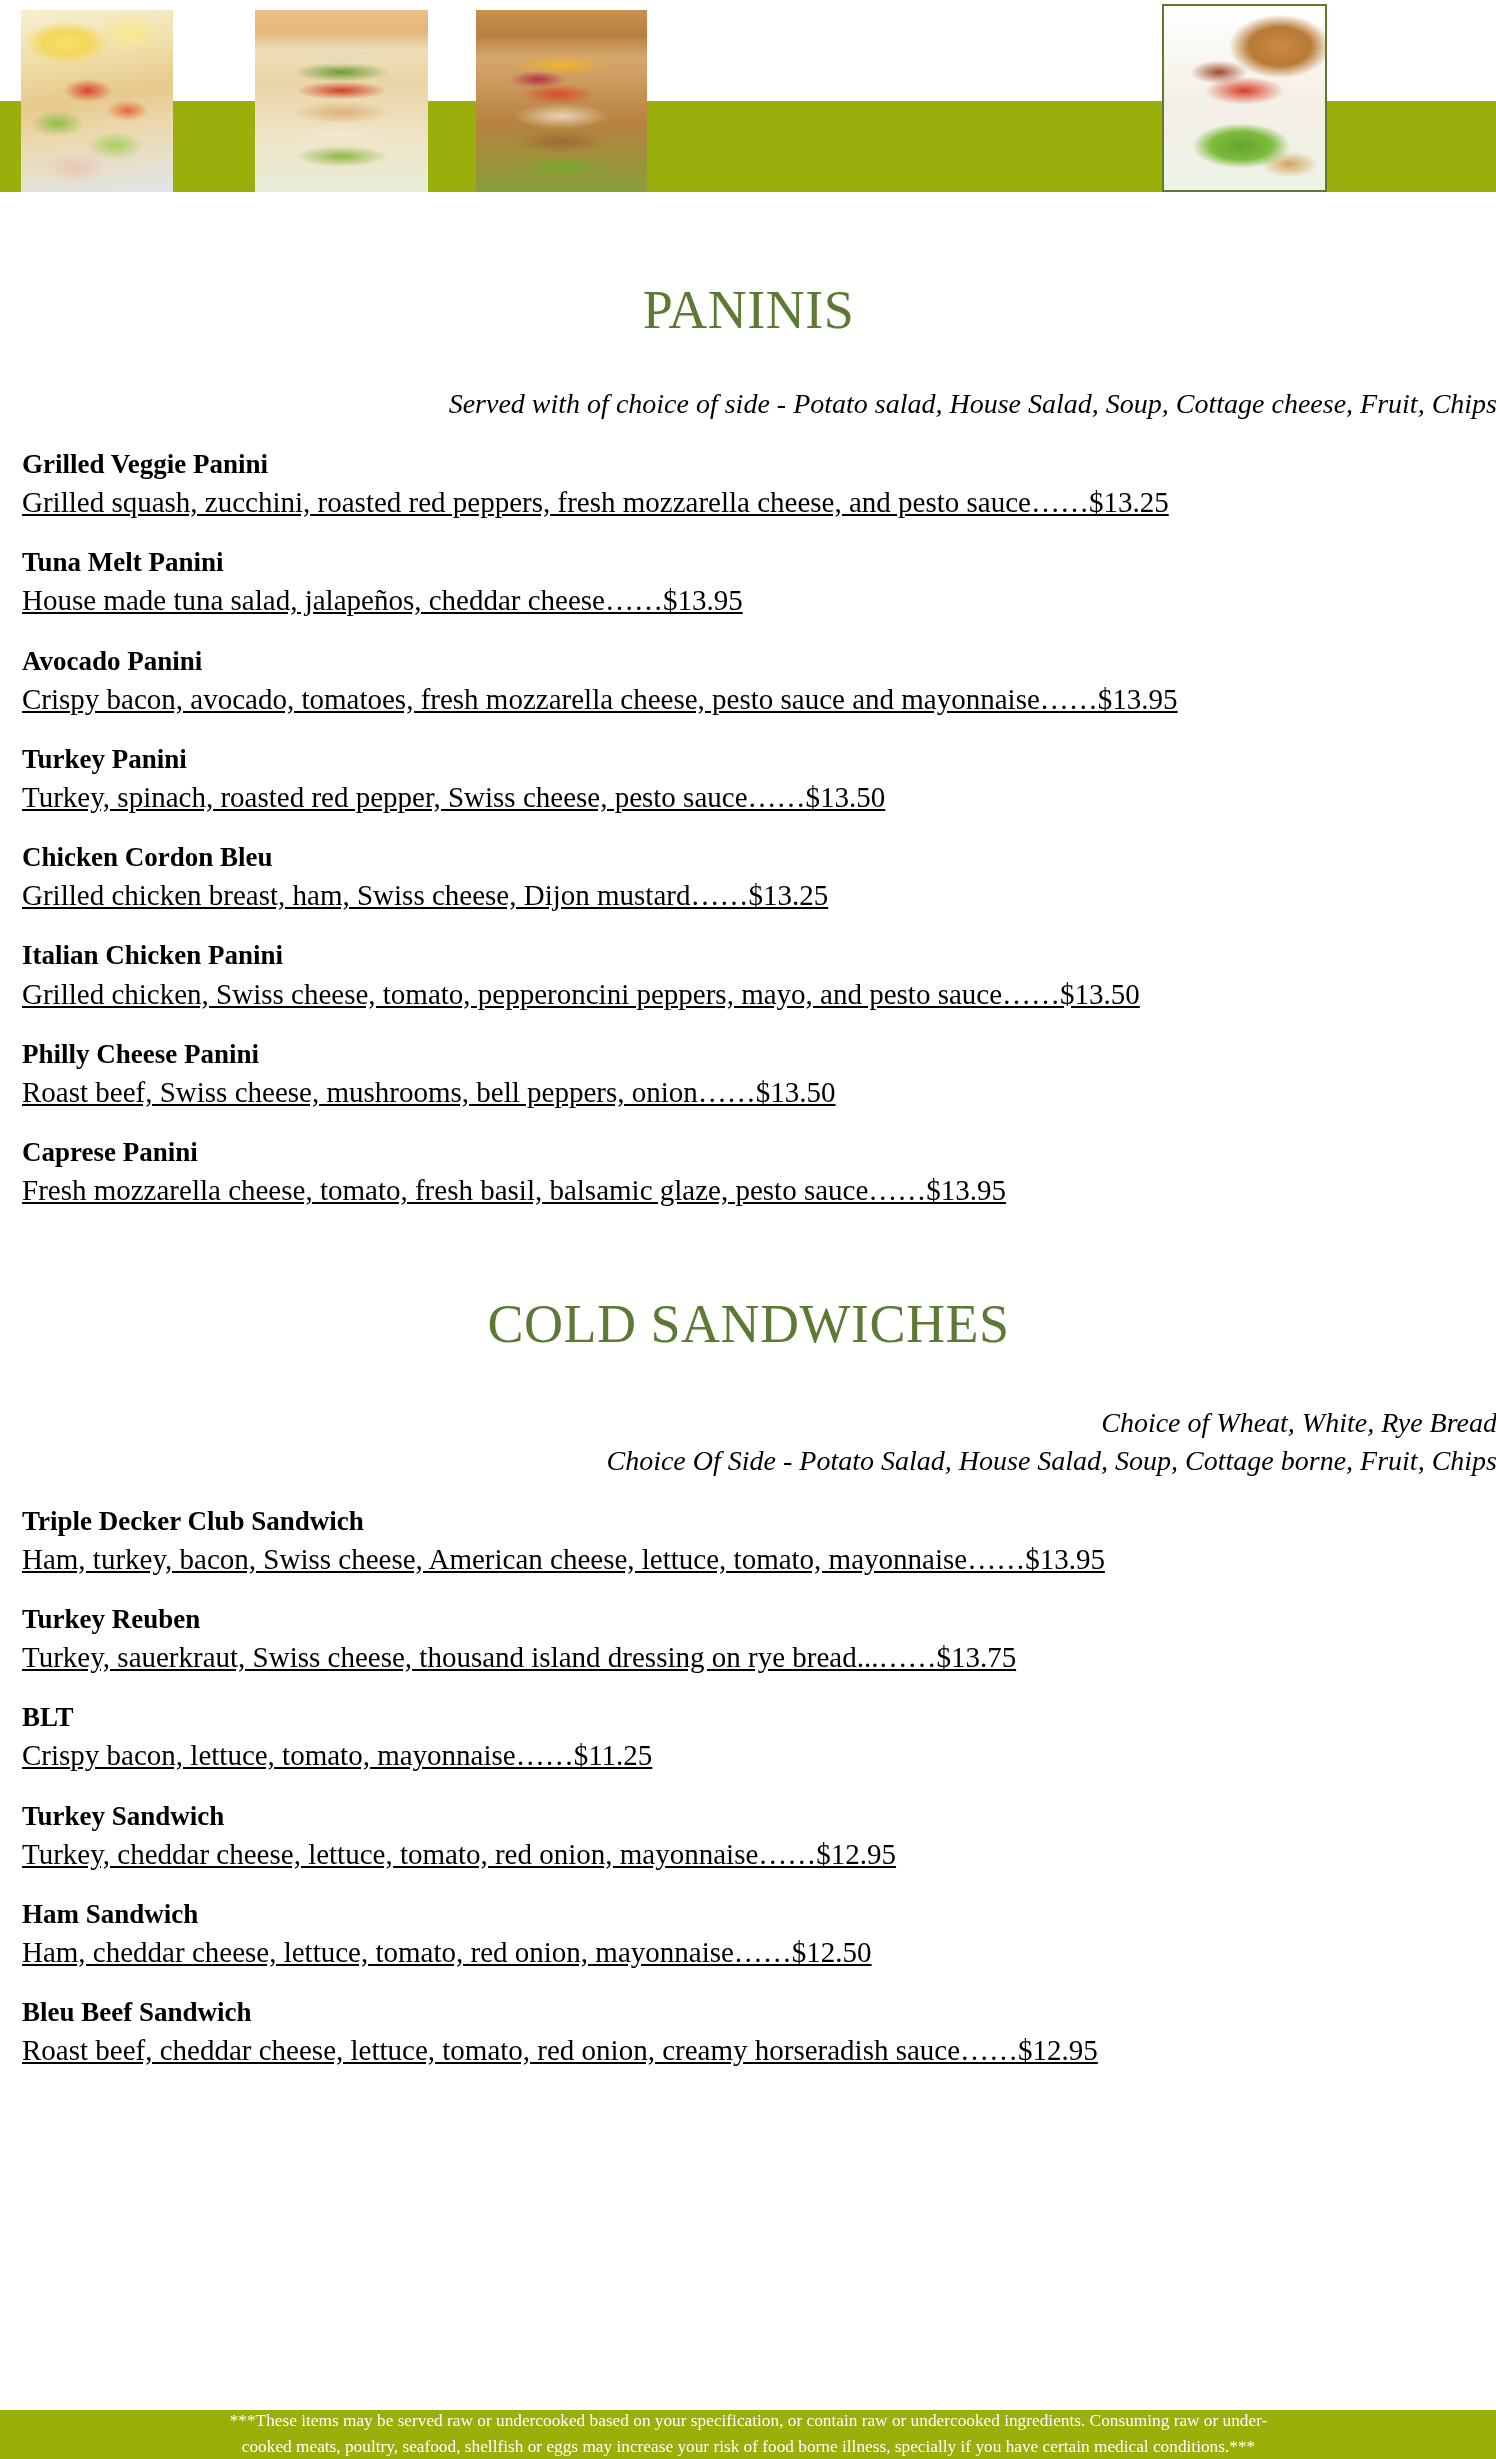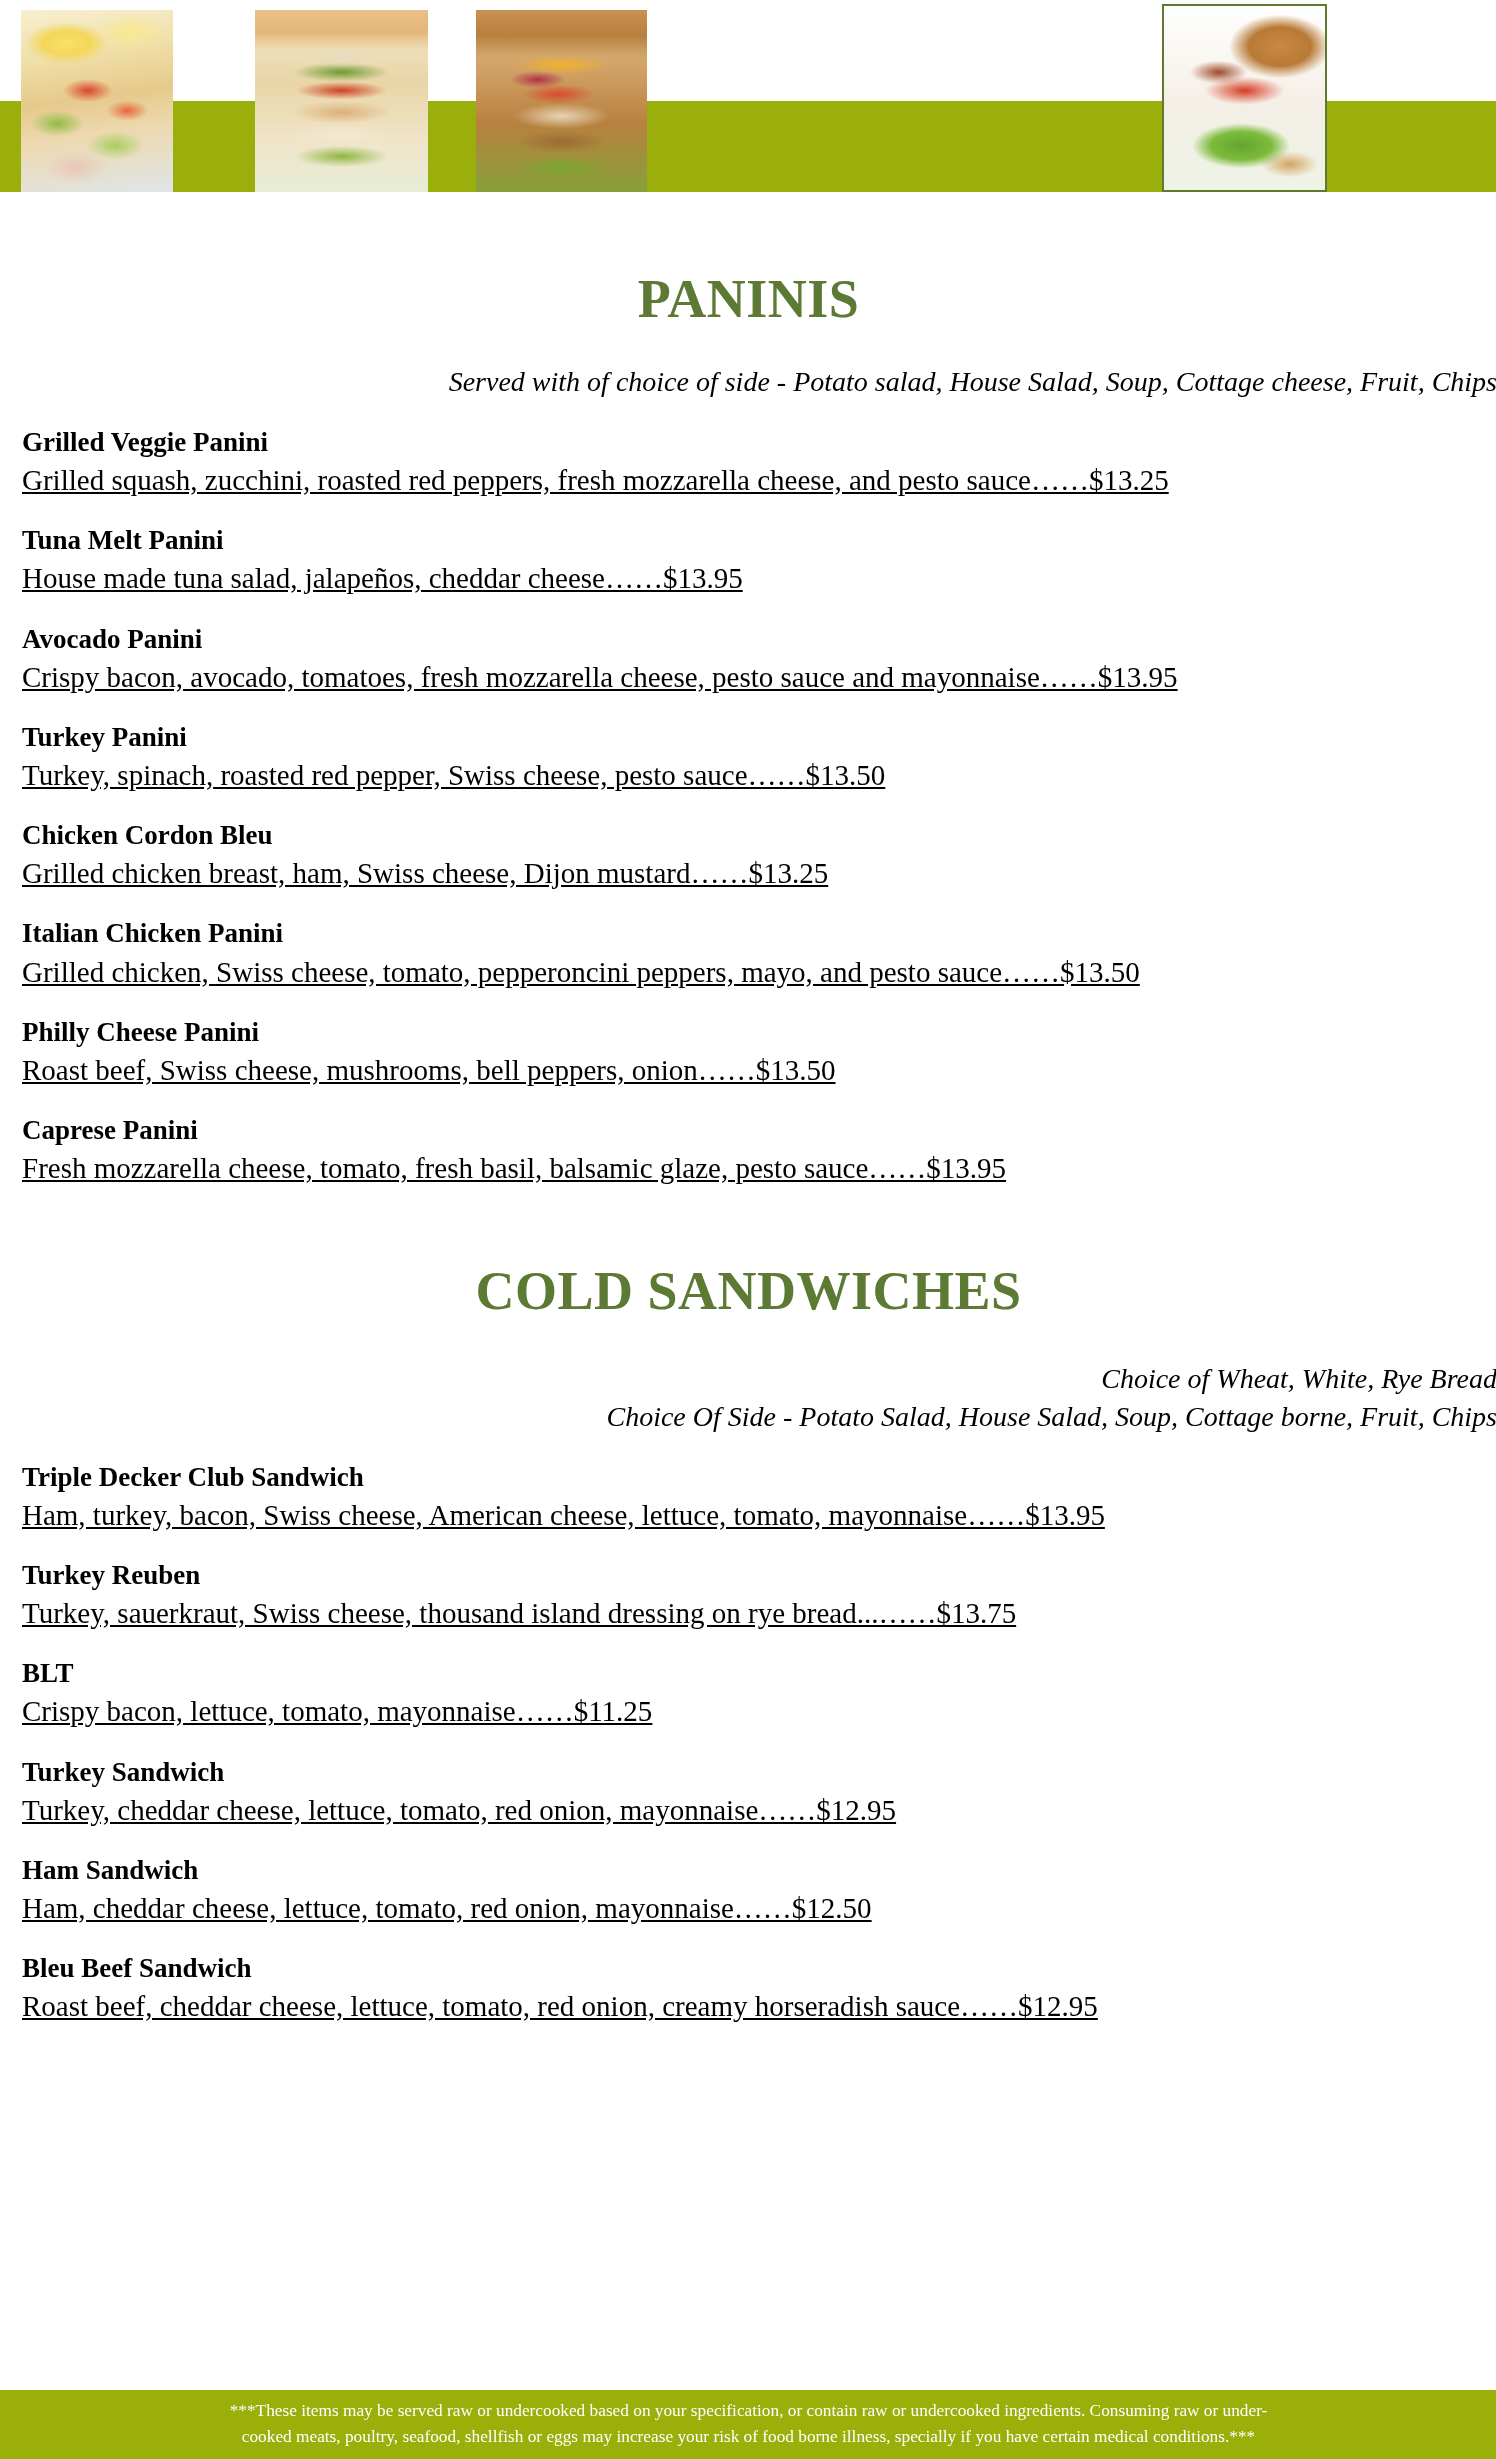--- a/index.html
+++ b/index.html
@@ -105,25 +105,25 @@
     position: relative;
     width: 1497px;
     padding-top: 11.5px;
   }
 
   .section { margin: 0; }
 
   .section-title {
     text-align: center;
     color: #5c7a33;
-    font-weight: bold;
+    font-weight: normal;
     font-size: 54px;
     line-height: 1.05;
     letter-spacing: 0.5px;
-    margin: 7px;
+    margin: 18px;
     padding: 0;
   }
   .section-title.paninis { padding-top: 60px; }
   .section-title.cold { padding-top: 69px; font-size: 54px; }
 
   .section-subtitle {
     text-align: right;
     font-style: italic;
     font-size: 28px;
     line-height: 1.35;
@@ -151,21 +151,21 @@
     padding-top: 3.8px;
     text-decoration: underline;
   }
 
   
   .footer-bar {
     position: absolute;
     left: 0;
     bottom: 0;
     width: 1497px;
-    height: 69px;
+    height: 49px;
     background: #9aaf0a;
     color: #ffffff;
     display: flex;
     flex-direction: column;
     align-items: center;
     justify-content: center;
     box-sizing: border-box;
     padding: 3.8px 23px 5.8px 23px;
   }
   .footer-line {

